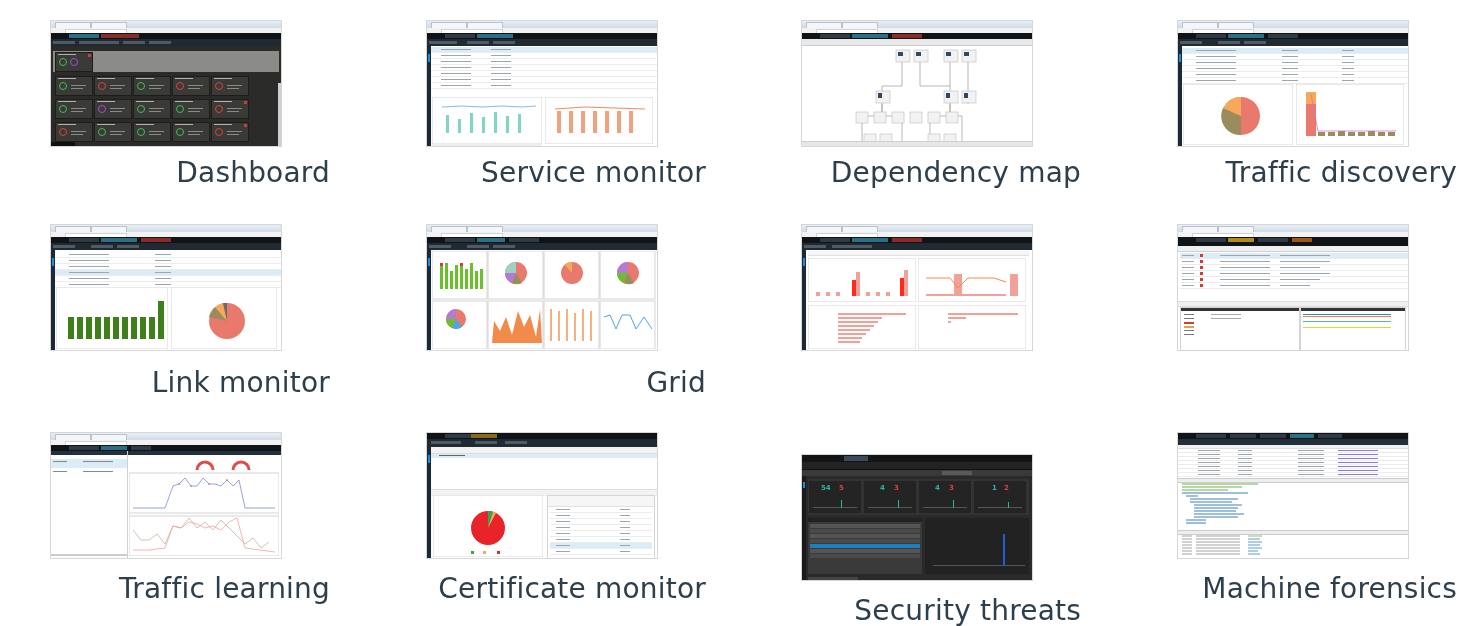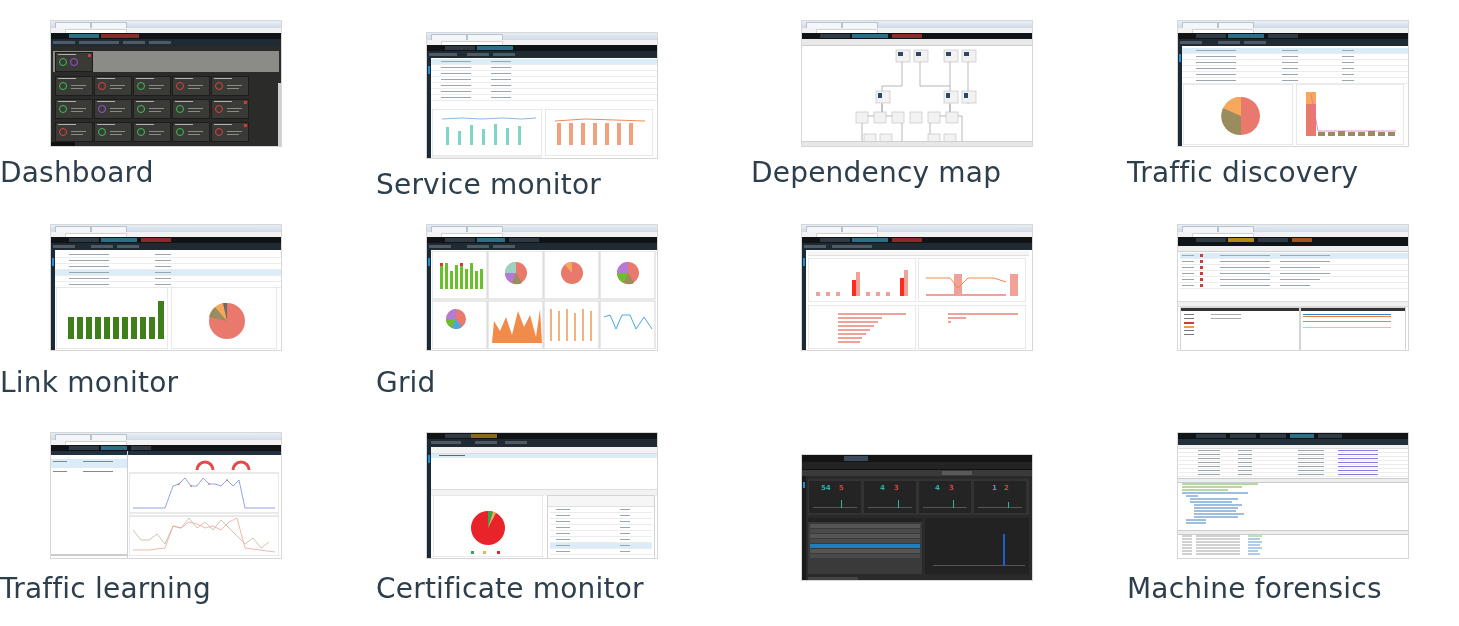--- a/index.html
+++ b/index.html
@@ -1,20 +1,20 @@
 <!DOCTYPE html>
 <html><head>
 <meta charset="utf-8">
 <style>
   html, body { margin:0; padding:0; background:#ffffff; }
   body { width:1459px; height:626px; position:relative; overflow:hidden;
          font-family:"DejaVu Sans", "Liberation Sans", sans-serif; }
   .card { position:absolute; width:330px; text-align:center; cursor:pointer; }
   .thumb { position:absolute; width:230px; height:125px; overflow:hidden; box-shadow:0 0 0 1px #d7d7d7; background:#fff; }
-  .label { position:absolute; left:0; width:100%; text-align:left; font-size:28px; color:#2d3e4c; letter-spacing:0.2px; white-space:nowrap; }
+  .label { position:absolute; left:0; width:100%; text-align:right; font-size:28px; color:#2d3e4c; letter-spacing:0.2px; white-space:nowrap; }
 
   
   .chrome { position:absolute; left:0; top:0; right:0; height:7px; background:linear-gradient(#e8eef5,#cfdbe7); }
   .chrome .tab { position:absolute; top:1px; height:5px; width:34px; background:#f4f7fa; border:1px solid #b7c3cf; border-bottom:none; }
   .urlbar { position:absolute; left:0; right:0; top:7px; height:5px; background:#f2f2f2; border-bottom:1px solid #cfcfcf; }
   .urlbar i { position:absolute; left:14px; top:1px; height:3px; width:60px; background:#fff; border:1px solid #d3d3d3; }
   .appbar { position:absolute; left:0; right:0; top:12px; height:6px; background:#101417; }
   .appbar .t { position:absolute; top:1px; height:4px; width:30px; background:#2f3a44; }
   .appbar .ta { background:#2b6f86; }
   .appbar .tr { background:#8a2b2b; }
@@ -159,21 +159,21 @@
         <div class="tx"></div>
         <div class="tx2"></div>
         <div class="badge"></div>
       </div>
     <div style="position:absolute;left:0;bottom:0;width:24px;height:4px;background:#111;"></div>
     <div style="position:absolute;right:0;top:62px;width:3px;height:63px;background:#cfcfcf;"></div>
   </div>
   <div class="label" style="top:156px;">Dashboard</div>
 </div>
 
-<div class="card" style="left:376px;top:12px;height:210px;">
+<div class="card" style="left:376px;top:0px;height:210px;">
   <div class="thumb" style="left:51px;top:21px;">
     <div class="chrome">
         <div class="tab" style="left:4px"></div>
         <div class="tab" style="left:40px"></div>
       </div>
     <div class="urlbar">
         <i></i>
       </div>
     <div class="appbar">
         <div class="t" style="left:18px"></div>
@@ -851,20 +851,21 @@
       <div style="position:absolute;left:2px;right:2px;top:26px;height:4px;background:#1e7fc0"></div>
       <div style="position:absolute;left:2px;right:2px;top:31px;height:4px;background:#555"></div>
       <div style="position:absolute;left:2px;right:2px;top:36px;height:4px;background:#4a4a4a"></div>
     </div>
     <div style="position:absolute;left:123px;right:3px;top:63px;height:56px;background:#222">
       <div style="position:absolute;left:8px;right:4px;bottom:8px;height:1px;background:#555"></div>
       <div style="position:absolute;left:78px;bottom:8px;width:2px;height:32px;background:#1e5fd0"></div>
     </div>
     <div style="position:absolute;left:6px;bottom:0;width:50px;height:3px;background:#444"></div>
   </div>
+  <div class="label" style="top:162px;">Security threats</div>
 </div>
 
 <div class="card" style="left:1127px;top:410px;height:216px;">
   <div class="thumb" style="left:51px;top:23px;">
     <div class="appbar" style="top:0;height:6px">
         <div class="t" style="left:18px"></div>
         <div class="t" style="left:52px;width:26px"></div>
         <div class="t" style="left:82px;width:26px"></div>
         <div class="t ta" style="left:112px;width:24px"></div>
         <div class="t" style="left:140px;width:24px"></div>

